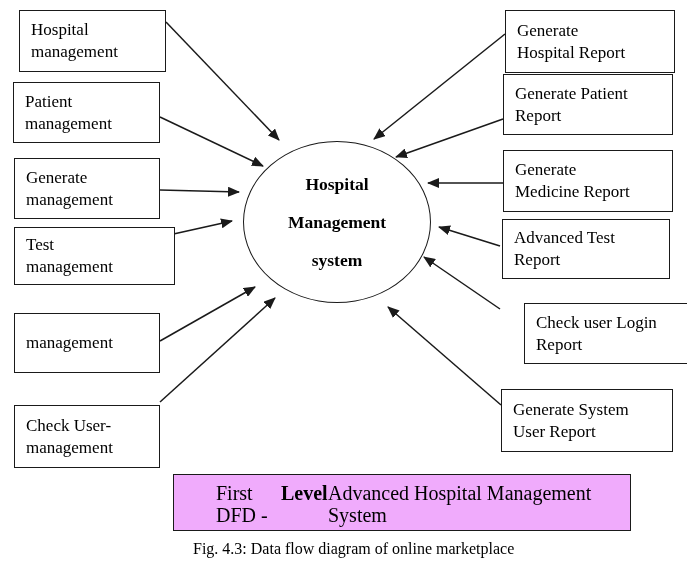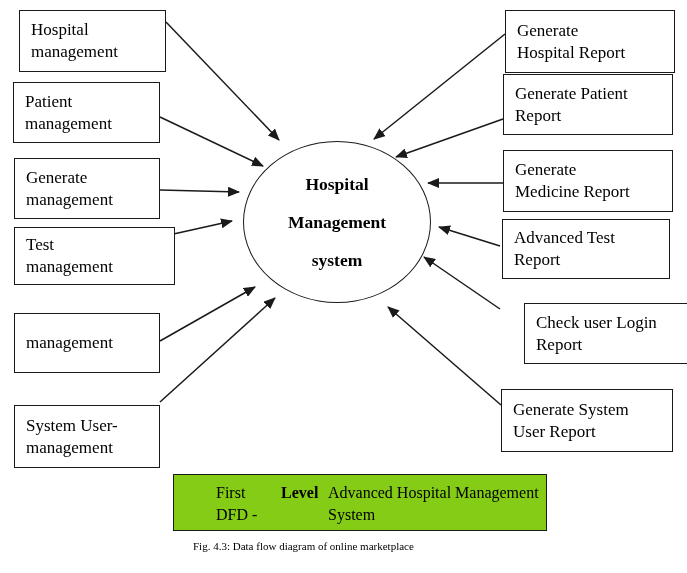--- a/index.html
+++ b/index.html
@@ -18,32 +18,32 @@
   .node div{white-space:nowrap;}
   #arrows{position:absolute;left:0;top:0;width:687px;height:573px;}
   #center-ellipse{
     position:absolute;left:243px;top:141px;width:188px;height:162px;
     border:1.5px solid #1a1a1a;border-radius:50%;background:#fff;
     display:flex;flex-direction:column;justify-content:center;align-items:center;
     gap:18px;font-size:17.5px;font-weight:bold;line-height:20px;text-align:center;
     box-sizing:border-box;
   }
   #legend-box{
-    position:absolute;left:173px;top:474px;width:374px;height:57px;
-    border:1.5px solid #1a1a1a;background:#84cc16;box-sizing:border-box;
-    font-size:16px;line-height:22px;
+    position:absolute;left:173px;top:474px;width:458px;height:57px;
+    border:1.5px solid #1a1a1a;background:#f0abfc;box-sizing:border-box;
+    font-size:20px;line-height:22px;
   }
   #legend-box span{position:absolute;white-space:nowrap;}
   #legend-first{left:42px;top:7px;}
   #legend-level{left:107px;top:7px;font-weight:bold;}
   #legend-right1{left:154px;top:7px;}
   #legend-dfd{left:42px;top:29px;}
   #legend-right2{left:154px;top:29px;}
   #figure-caption{
-    position:absolute;left:193px;top:540px;font-size:11px;white-space:nowrap;
+    position:absolute;left:193px;top:540px;font-size:16px;white-space:nowrap;
   }
 </style>
 </head>
 <body>
 
 <div id="canvas">
 
   <svg id="arrows" viewBox="0 0 687 573">
     <defs>
       <marker id="ah" markerUnits="userSpaceOnUse" markerWidth="12" markerHeight="10" refX="11" refY="5" orient="auto">
@@ -77,21 +77,21 @@
     <div>management</div>
   </div>
   <div class="node" style="left:14px;top:227px;width:161px;height:58px">
     <div>Test</div>
     <div>management</div>
   </div>
   <div class="node" style="left:14px;top:313px;width:146px;height:60px">
     <div>management</div>
   </div>
   <div class="node" style="left:14px;top:405px;width:146px;height:63px">
-    <div>System User-</div>
+    <div>Check User-</div>
     <div>management</div>
   </div>
 
   <div class="node" style="left:505px;top:10px;width:170px;height:63px">
     <div>Generate</div>
     <div>Hospital Report</div>
   </div>
   <div class="node" style="left:503px;top:74px;width:170px;height:61px">
     <div>Generate Patient</div>
     <div>Report</div>

